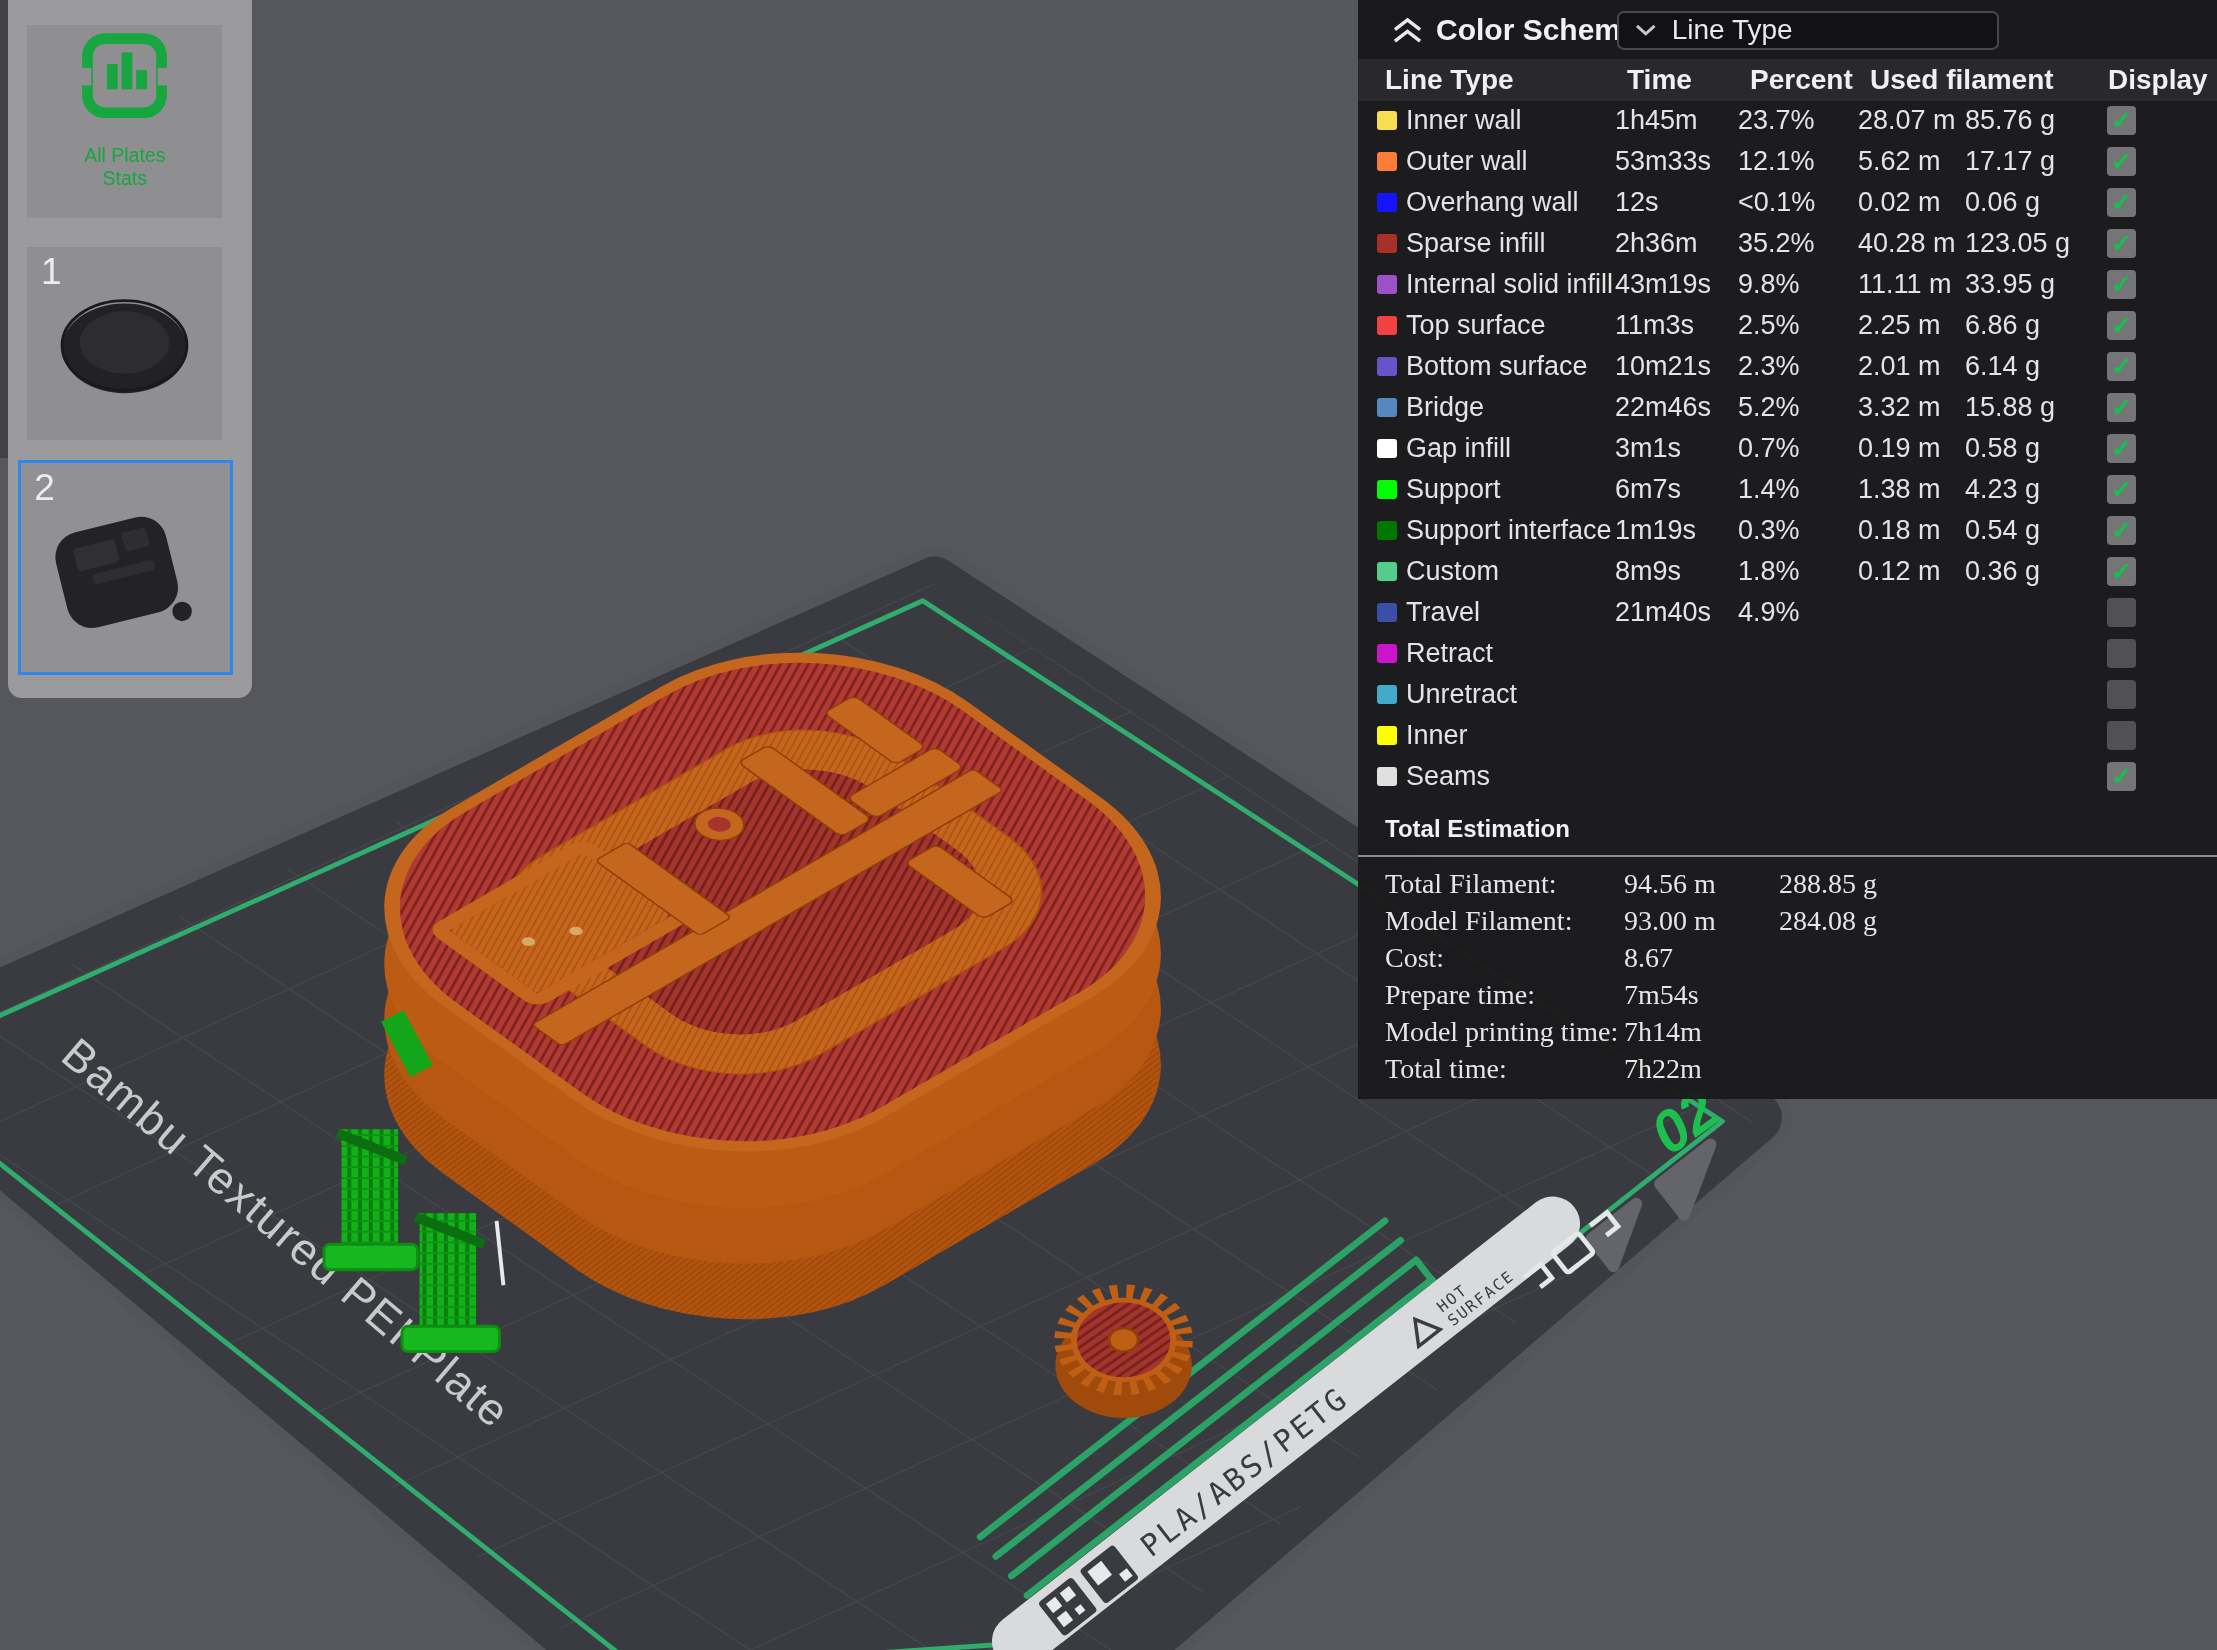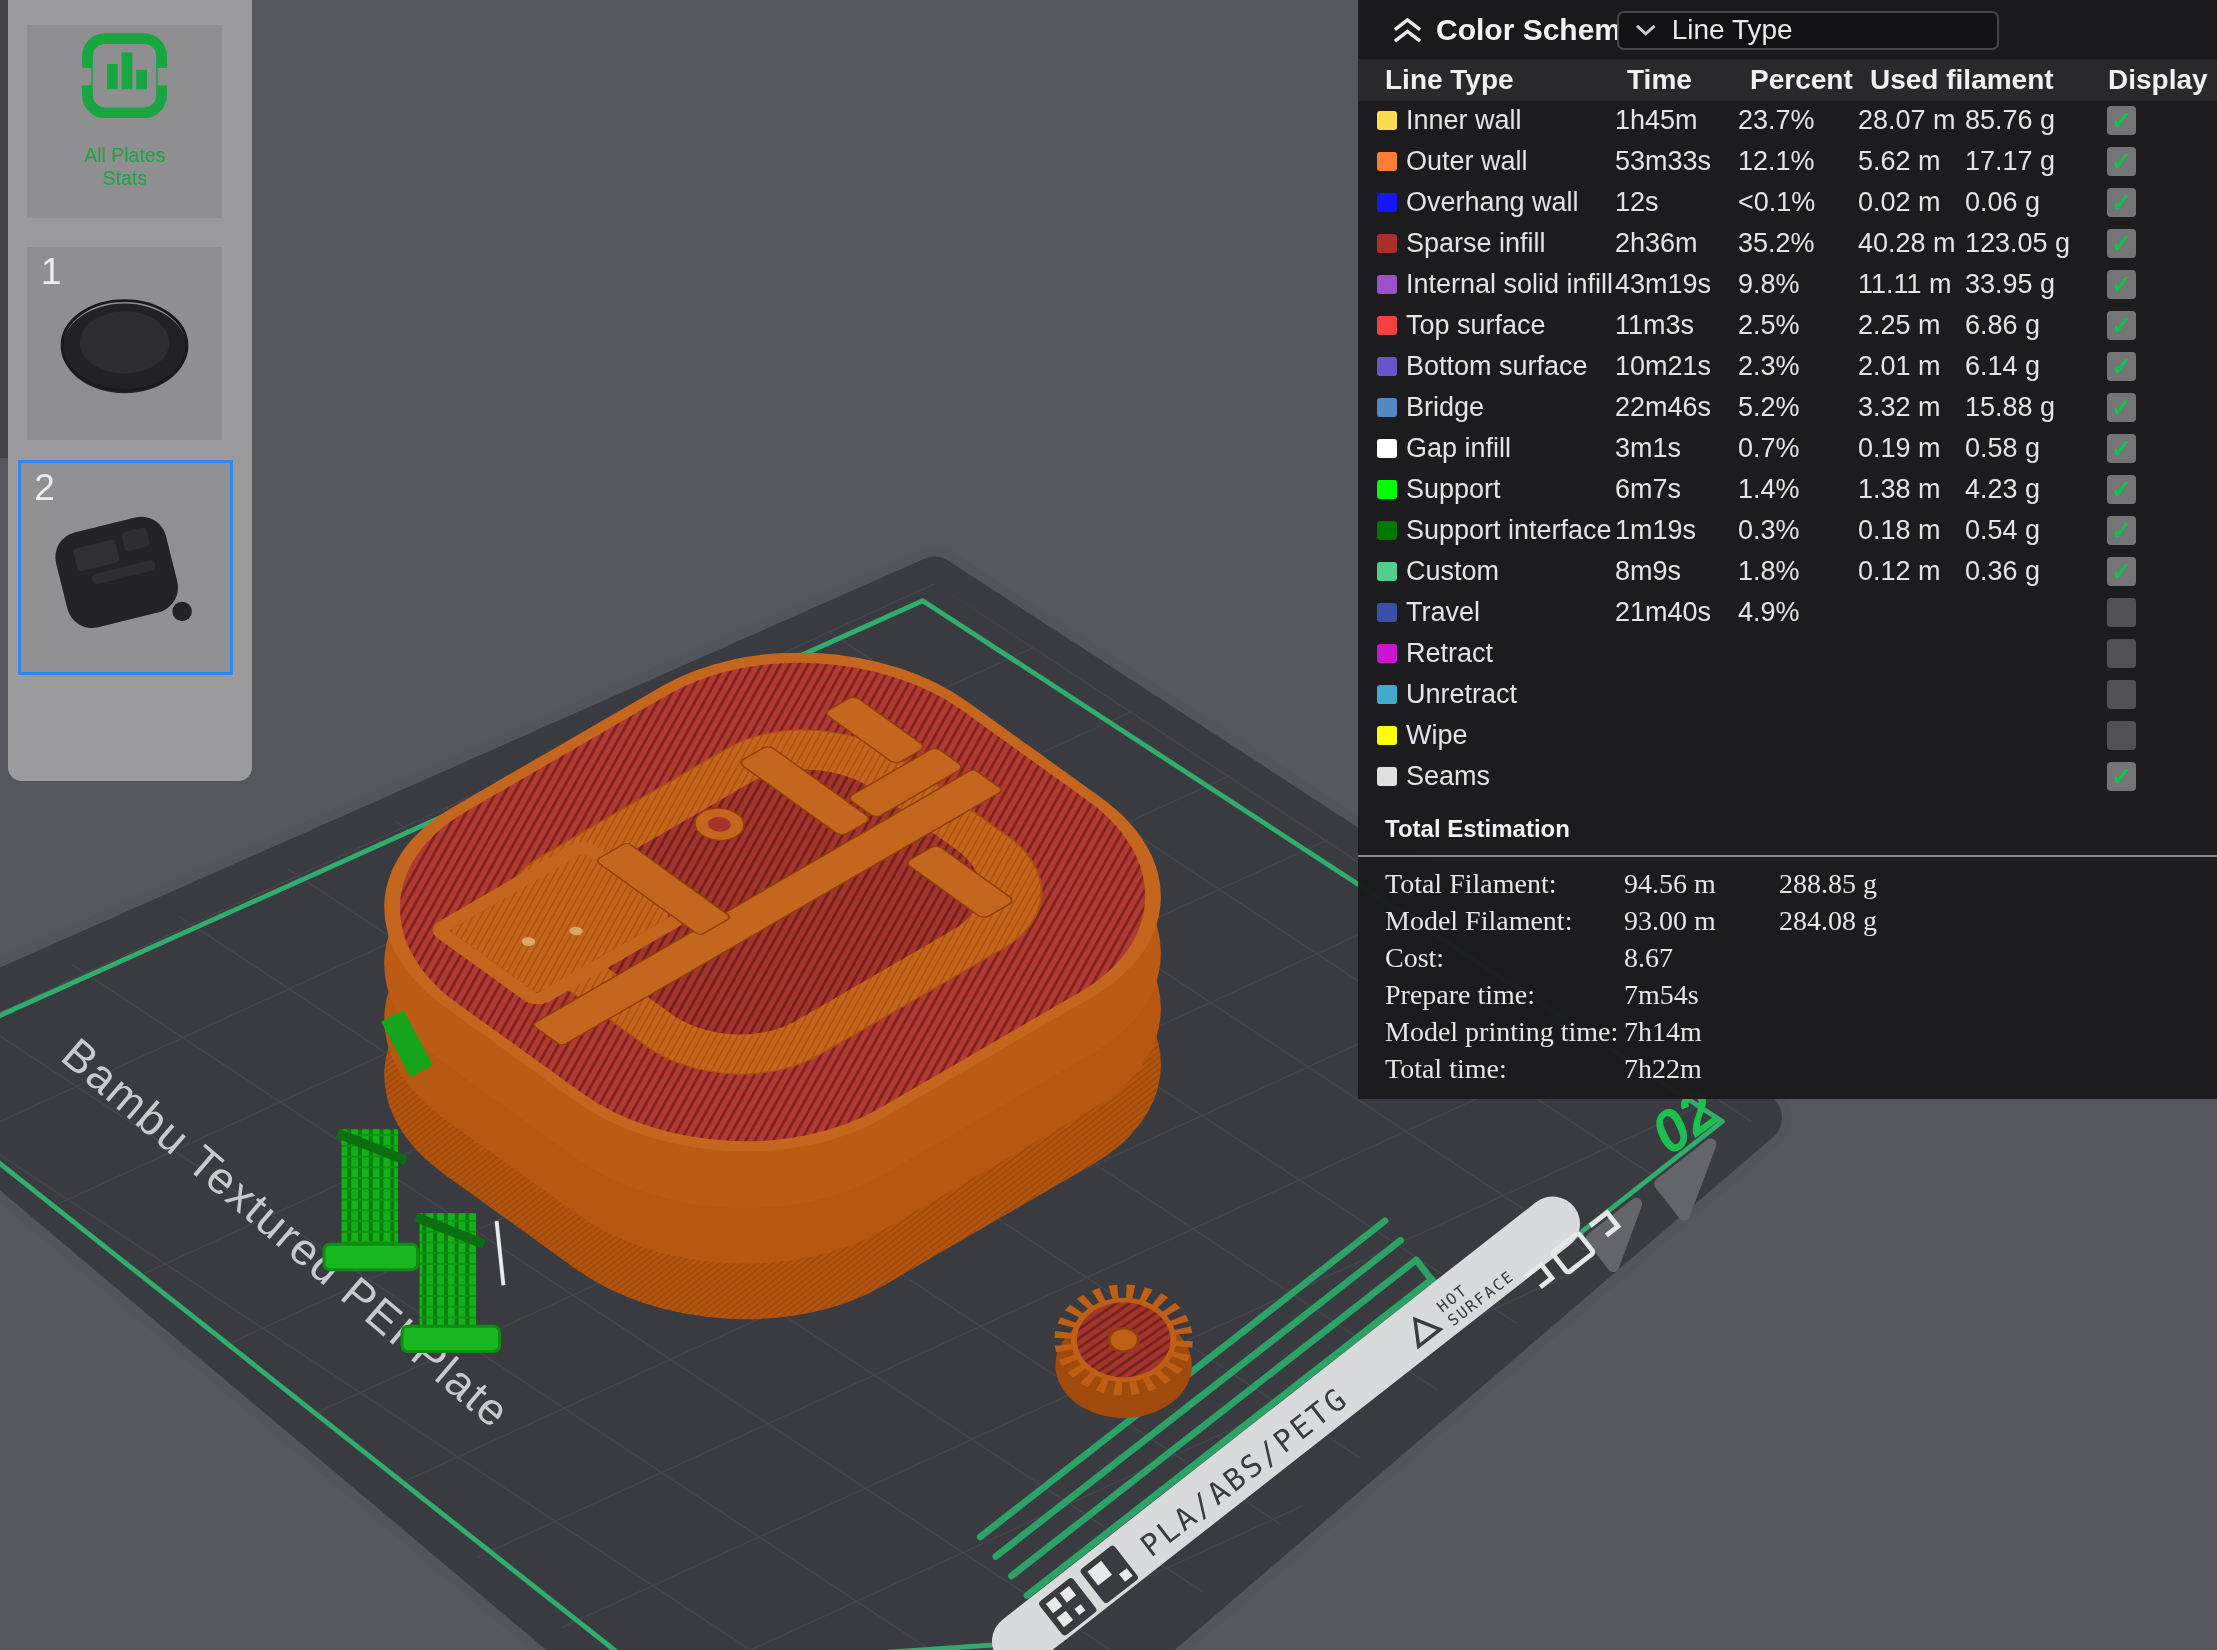--- a/index.html
+++ b/index.html
@@ -2,21 +2,21 @@
 <html><head>
 <meta charset="utf-8">
 <style>
   html,body{margin:0;padding:0;background:#2c2c2e;}
   #stage{position:relative;width:2218px;height:1650px;overflow:hidden;background:#56575C;
          font-family:"Liberation Sans", sans-serif;}
   #scene{position:absolute;left:0;top:0;}
 
   
   #left-edge{position:absolute;left:0;top:0;width:7.8px;height:458px;background:#414146;}
-  #sidebar{position:absolute;left:7.8px;top:0;width:244px;height:781px;background:#9B9B9D;
+  #sidebar{position:absolute;left:7.8px;top:0;width:244px;height:698px;background:#9B9B9D;
            border-radius:0 0 13.7px 13.7px;}
   .thumb{position:absolute;left:19.5px;width:195px;height:193px;background:#8F8F91;}
   #thumb-stats{top:25px;}
   #thumb-plate1{top:247px;}
   #thumb-plate2{left:9.8px;top:460px;width:215px;height:215px;background:#919193;
                 border:3.9px solid #2F86F0;box-sizing:border-box;}
   .thumb .num{position:absolute;left:13.7px;top:3.9px;font-size:37px;color:#ECECEE;}
   #stats-caption{position:absolute;left:0;right:0;top:119px;text-align:center;color:#17A63F;
                  font-size:19.5px;line-height:23.4px;}
 
@@ -427,21 +427,21 @@
         <span></span>
         <span></span>
         <span></span>
         <span class="checkbox" data-checked="false">
           <i class="check">✓</i>
         </span>
       </div>
 
       <div class="lt-row">
         <span class="swatch" style="background: rgb(255, 255, 0);"></span>
-        <span>Wipe</span>
+        <span>Inner</span>
         <span></span>
         <span></span>
         <span></span>
         <span></span>
         <span class="checkbox" data-checked="false">
           <i class="check">✓</i>
         </span>
       </div>
 
       <div class="lt-row">

